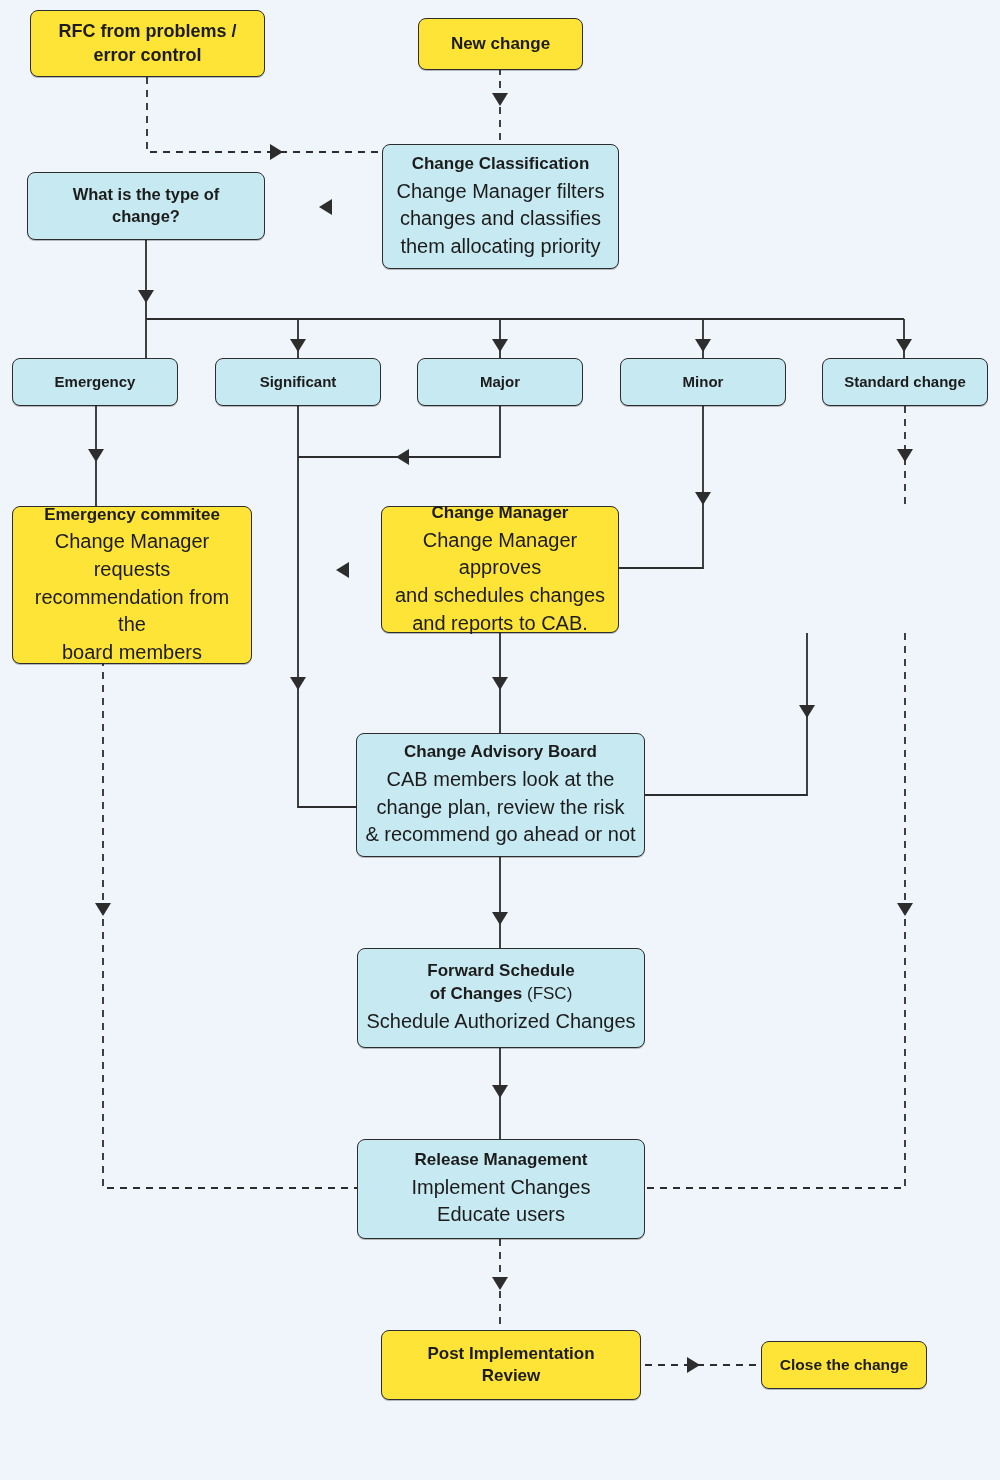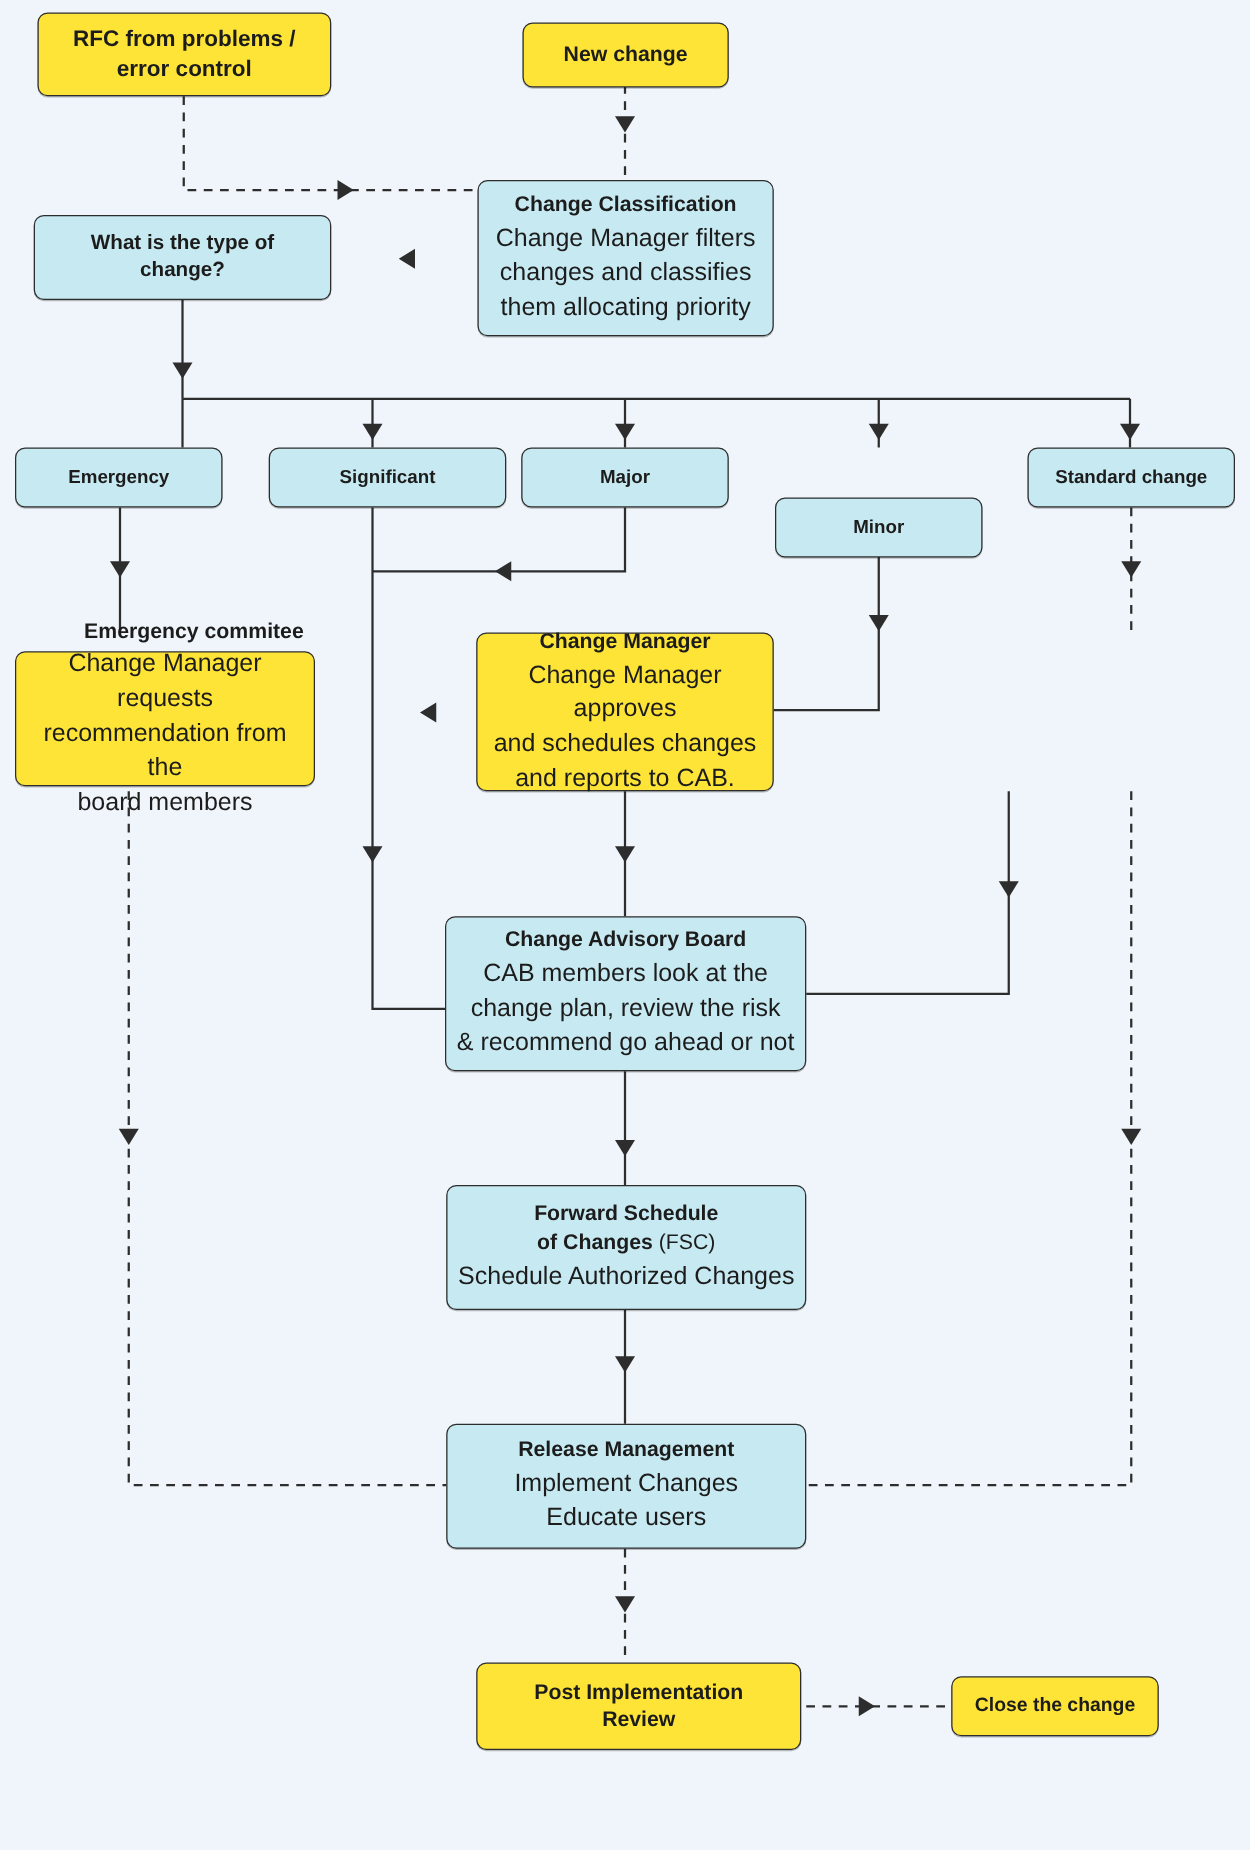--- a/index.html
+++ b/index.html
@@ -117,37 +117,37 @@
 
   <div class="node blue" style="left:27px;top:172px;width:238px;height:68px;">
     <span class="label fs165">What is the type of
 change?</span>
   </div>
 
   <div class="node blue" style="left:12px;top:358px;width:166px;height:48px;">
     <span class="label fs15">Emergency</span>
   </div>
 
-  <div class="node blue" style="left:215px;top:358px;width:190px;height:48px;">
+  <div class="node blue" style="left:215px;top:358px;width:166px;height:48px;">
     <span class="label fs15">Significant</span>
   </div>
 
   <div class="node blue" style="left:417px;top:358px;width:166px;height:48px;">
     <span class="label fs15">Major</span>
   </div>
 
-  <div class="node blue" style="left:620px;top:358px;width:166px;height:48px;margin-top:40px;">
+  <div class="node blue" style="left:620px;top:358px;width:166px;height:48px;">
     <span class="label fs15">Minor</span>
   </div>
 
   <div class="node blue" style="left:822px;top:358px;width:166px;height:48px;">
     <span class="label fs15">Standard change</span>
   </div>
 
-  <div class="node yellow" style="left:12px;top:521px;width:240px;height:108px;align-items:flex-end;">
+  <div class="node yellow" style="left:12px;top:506px;width:240px;height:158px;">
     <div class="title">Emergency commitee</div>
     <div class="body">Change Manager requests
 recommendation from the
 board members</div>
   </div>
 
   <div class="node yellow" style="left:381px;top:506px;width:238px;height:127px;">
     <div class="title">Change Manager</div>
     <div class="body">Change Manager approves
 and schedules changes

